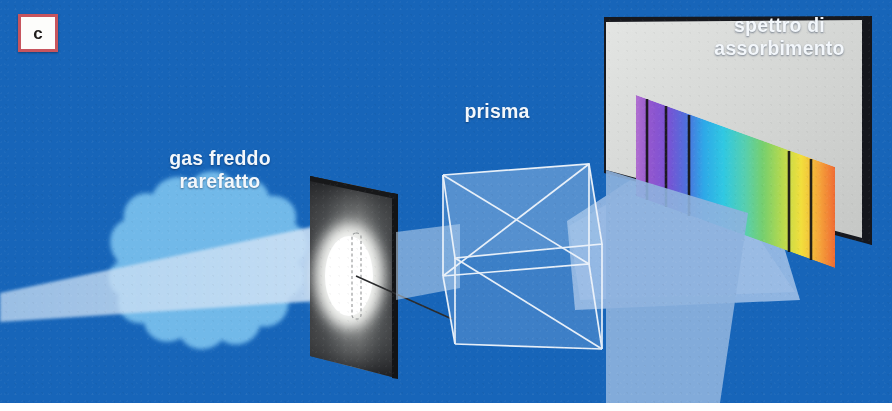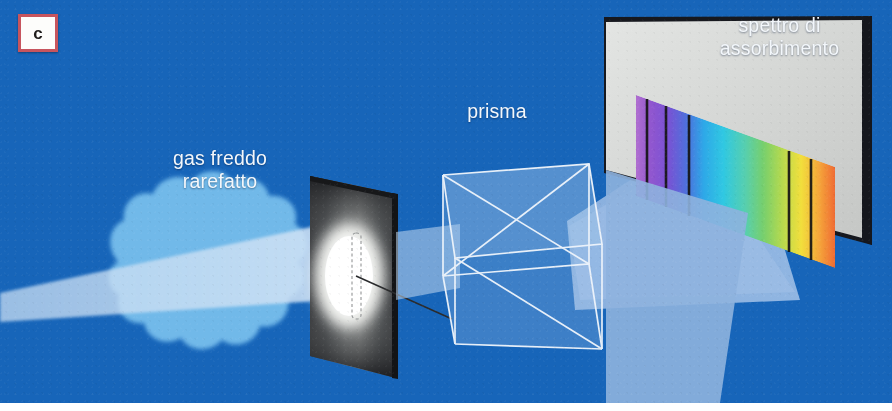--- a/index.html
+++ b/index.html
@@ -42,21 +42,21 @@
     font-family:"Liberation Sans", sans-serif;
     line-height:1;
   }
 
   
   .lbl{
     position:absolute;
     color:#f3f7fb;
     font-family:"Liberation Sans", sans-serif;
     font-size:19.5px;
-    font-weight:normal;
+    font-weight:bold;
     line-height:1.18;
     text-align:center;
     text-shadow:0 1px 2px rgba(0,20,50,.45);
     white-space:pre;
     letter-spacing:.2px;
   }
   #lbl-gas{left:135px;top:147px;width:170px;}
   #lbl-prisma{left:427px;top:100px;width:140px;}
   #lbl-spettro{left:672px;top:14px;width:215px;text-align:center;}
   #lbl-fenditura{left:404px;top:321px;width:150px;text-align:left;font-size:19.5px;}

